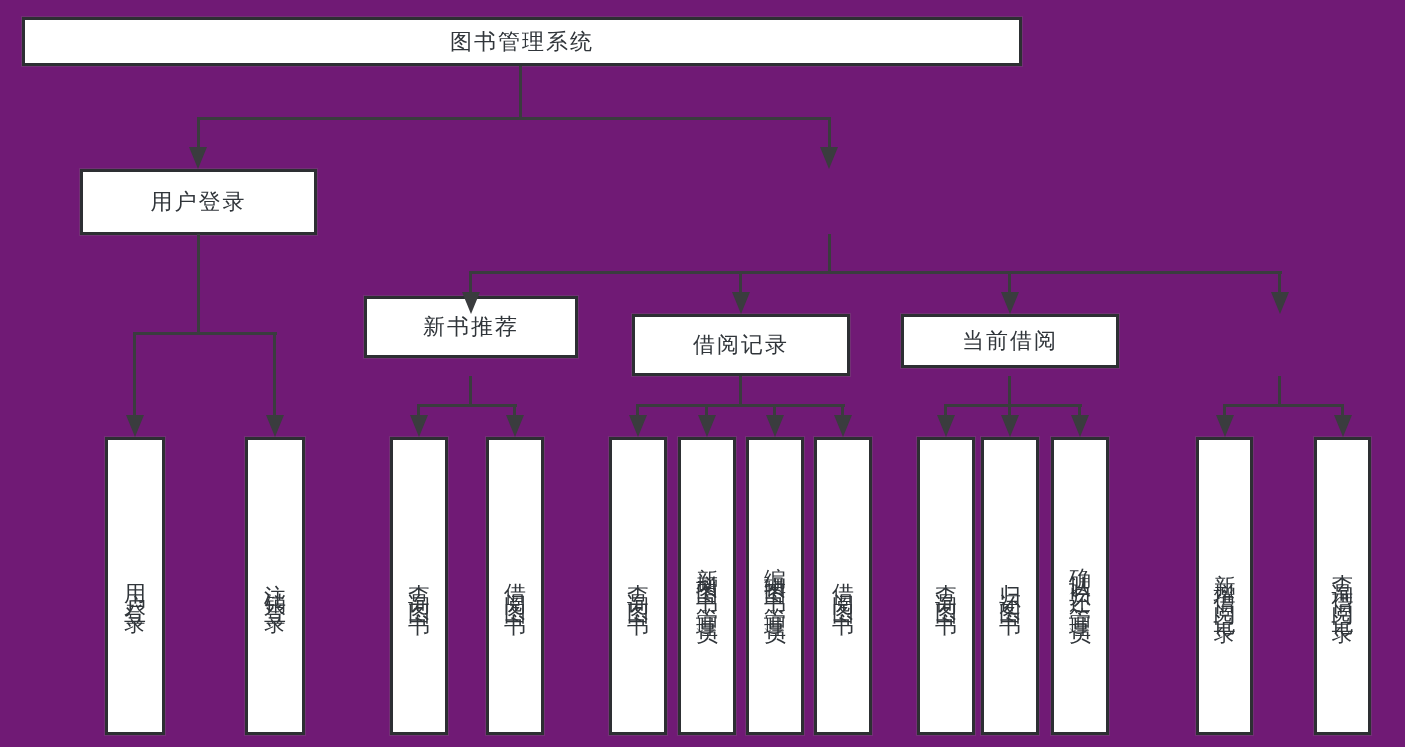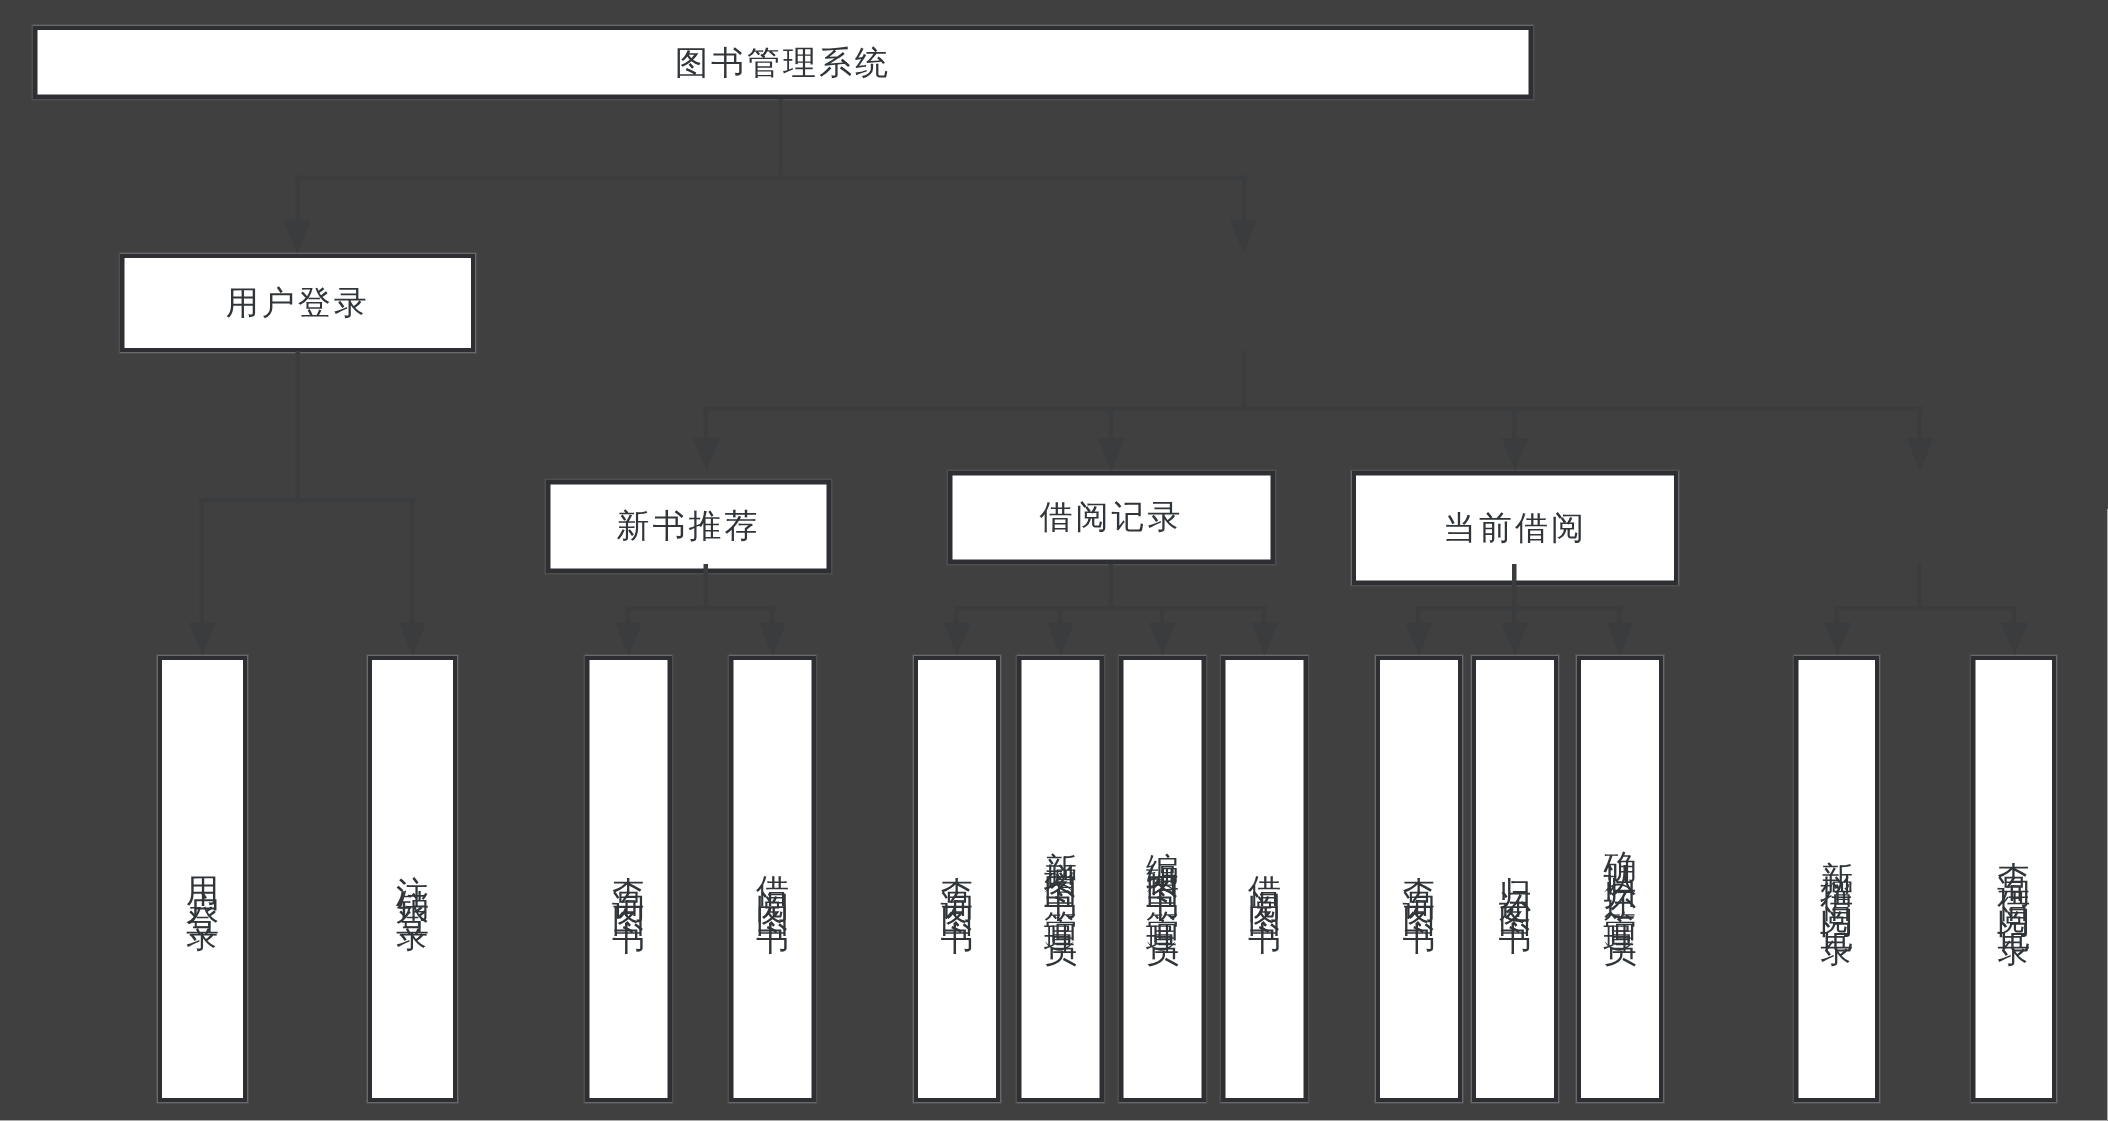--- a/index.html
+++ b/index.html
@@ -1,19 +1,19 @@
 <!DOCTYPE html>
 <html><head>
 <meta charset="utf-8">
 <style>
   html,body{margin:0;padding:0;background:#fff;}
   #stage{
     position:relative;
     width:1405px;height:747px;
-    background:#404040;
+    background:#701a75;
     overflow:hidden;
     font-family:"Liberation Sans","DejaVu Sans",sans-serif;
   }
   .box{
     position:absolute;
     box-sizing:border-box;
     background:#ffffff;
     border:3px solid #2d2f33;
     display:flex;
     align-items:center;
@@ -52,25 +52,25 @@
 </head>
 <body>
 
 <div id="stage">
 
   <div class="box" style="left:22px;top:17px;width:1000px;height:49px;">图书管理系统</div>
 
   <div class="box" style="left:80px;top:169px;width:237px;height:66px;">用户登录</div>
 
 
-  <div class="box" style="left:364px;top:320px;width:190px;height:62px;font-family:Liberation Mono, monospace;">新书推荐</div>
+  <div class="box" style="left:364px;top:296px;width:214px;height:62px;font-family:Liberation Mono, monospace;">新书推荐</div>
 
   <div class="box" style="left:632px;top:314px;width:218px;height:62px;">借阅记录</div>
 
-  <div class="box" style="left:901px;top:314px;width:218px;height:76px;">当前借阅</div>
+  <div class="box" style="left:901px;top:314px;width:218px;height:54px;">当前借阅</div>
 
 
   <div class="box vbox" style="left:105px;top:437px;width:60px;height:298px;">用户登录</div>
   <div class="box vbox" style="left:245px;top:437px;width:60px;height:298px;">注销登录</div>
 
   <div class="box vbox" style="left:390px;top:437px;width:58px;height:298px;">查询图书</div>
   <div class="box vbox" style="left:486px;top:437px;width:58px;height:298px;">借阅图书</div>
 
   <div class="box vbox" style="left:609px;top:437px;width:58px;height:298px;">查询图书</div>
   <div class="box vbox" style="left:678px;top:437px;width:58px;height:298px;letter-spacing:8px;">新增图书（管理员）</div>

